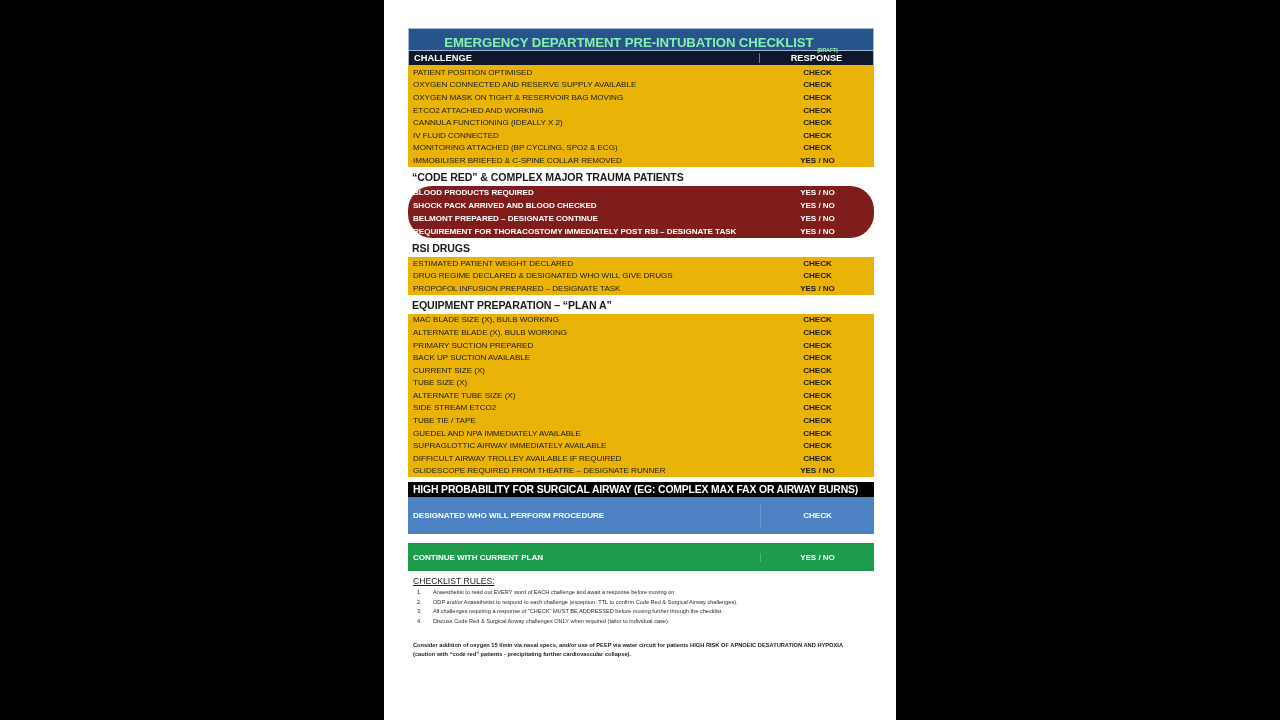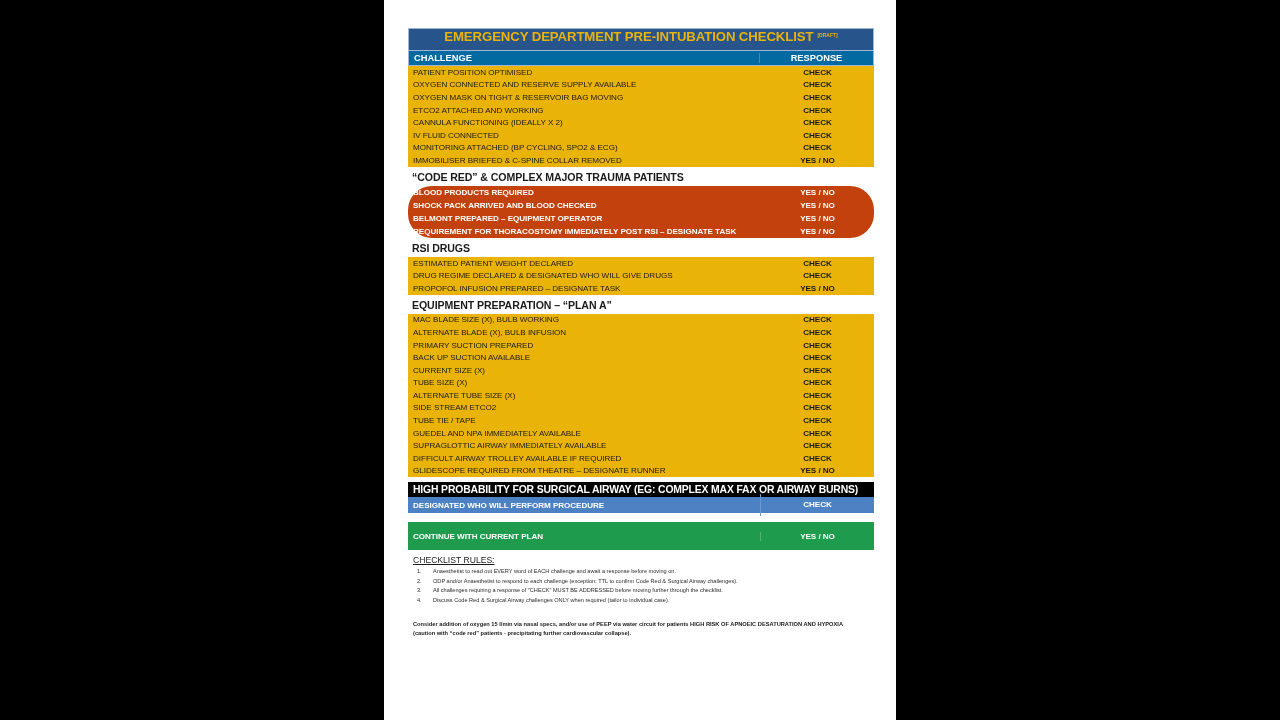--- a/index.html
+++ b/index.html
@@ -31,45 +31,45 @@
     position: absolute;
     left: 24px;
     top: 28px;
     width: 466px;
   }
 
   
   .title-bar {
     background: #28548c;
     border: 1px solid #9fb7d2;
-    color: #eab308;
+    color: #86efac;
     height: 21px;
     display: flex;
-    align-items: flex-start;
+    align-items: flex-end;
     justify-content: center;
     position: relative;
   }
   .title-text {
     font-size: 13.2px;
     font-weight: bold;
     letter-spacing: -0.1px;
     white-space: nowrap;
   }
   .draft-tag {
     font-size: 5px;
     font-weight: bold;
     letter-spacing: 0px;
     margin-left: 4px;
     position: relative;
     top: 3px;
   }
 
   
   .col-head {
-    background: #0369a1;
+    background: #0f172a;
     border-left: 1px solid #9fb7d2;
     border-right: 1px solid #9fb7d2;
     border-bottom: 1px solid #9fb7d2;
     color: #ffffff;
     height: 14px;
     display: flex;
     align-items: center;
     font-size: 9.3px;
     font-weight: bold;
   }
@@ -116,27 +116,27 @@
     text-align: center;
     font-weight: bold;
     font-size: 8.1px;
   }
 
   
   .rows.green { background: #eab308; }
   .rows.green .row .resp { color: #1a1a1a; }
 
   
-  .rows.red { background: #c2410c; border-radius: 24px; }
+  .rows.red { background: #7f1d1d; border-radius: 24px; }
   .rows.red .row { color: #ffffff; font-weight: bold; height: 13px; }
   .rows.red .row .resp { color: #ffffff; }
 
   
   .rows.blue { background: #4c82c3; }
-  .rows.blue .row { color: #ffffff; font-weight: bold; height: 16px; }
+  .rows.blue .row { color: #ffffff; font-weight: bold; height: 37px; }
   .rows.blue .row .resp { color: #ffffff; }
   .rows.blue .row .resp { border-left: 1px solid #6b99d0; height: 22px; line-height: 22px; }
 
   
   .rows.greenbanner { background: #1f9b4d; }
   .rows.greenbanner .row { color: #ffffff; font-weight: bold; height: 28px; }
   .rows.greenbanner .row .resp { color: #ffffff; border-left: 1px solid #4fb577; }
 
   .sec-gap { height: 9px; background: #ffffff; }
   .sec-gap-sm { height: 5px; background: #ffffff; }
@@ -257,21 +257,21 @@
             <div class="rows red">
               <div class="row">
                 <div class="lab">BLOOD PRODUCTS REQUIRED</div>
                 <div class="resp">YES / NO</div>
               </div>
               <div class="row">
                 <div class="lab">SHOCK PACK ARRIVED AND BLOOD CHECKED</div>
                 <div class="resp">YES / NO</div>
               </div>
               <div class="row">
-                <div class="lab">BELMONT PREPARED – EQUIPMENT OPERATOR</div>
+                <div class="lab">BELMONT PREPARED – DESIGNATE CONTINUE</div>
                 <div class="resp">YES / NO</div>
               </div>
               <div class="row">
                 <div class="lab">REQUIREMENT FOR THORACOSTOMY IMMEDIATELY  POST RSI – DESIGNATE TASK</div>
                 <div class="resp">YES / NO</div>
               </div>
             </div>
           </div>
           <div class="section">
             <div class="sec-title">RSI DRUGS</div>
@@ -291,21 +291,21 @@
             </div>
           </div>
           <div class="section">
             <div class="sec-title">EQUIPMENT PREPARATION – “PLAN A”</div>
             <div class="rows green">
               <div class="row">
                 <div class="lab">MAC BLADE SIZE (X), BULB WORKING</div>
                 <div class="resp">CHECK</div>
               </div>
               <div class="row">
-                <div class="lab">ALTERNATE BLADE (X), BULB INFUSION</div>
+                <div class="lab">ALTERNATE BLADE (X), BULB WORKING</div>
                 <div class="resp">CHECK</div>
               </div>
               <div class="row">
                 <div class="lab">PRIMARY SUCTION PREPARED</div>
                 <div class="resp">CHECK</div>
               </div>
               <div class="row">
                 <div class="lab">BACK UP SUCTION AVAILABLE</div>
                 <div class="resp">CHECK</div>
               </div>

